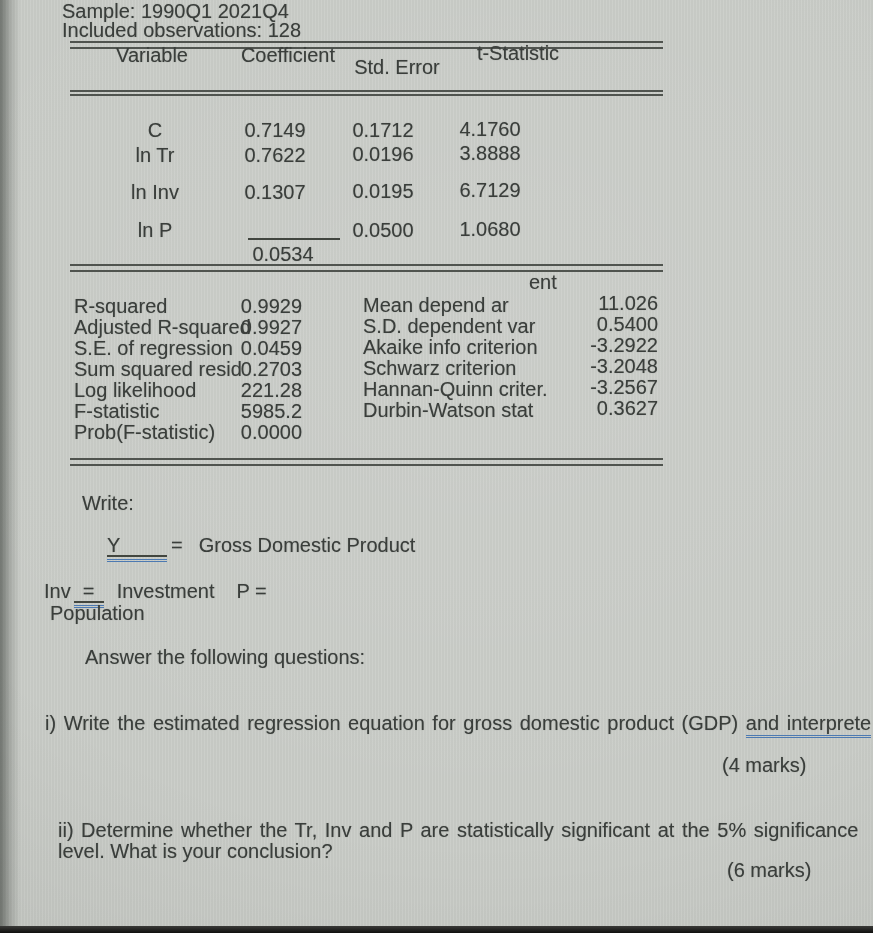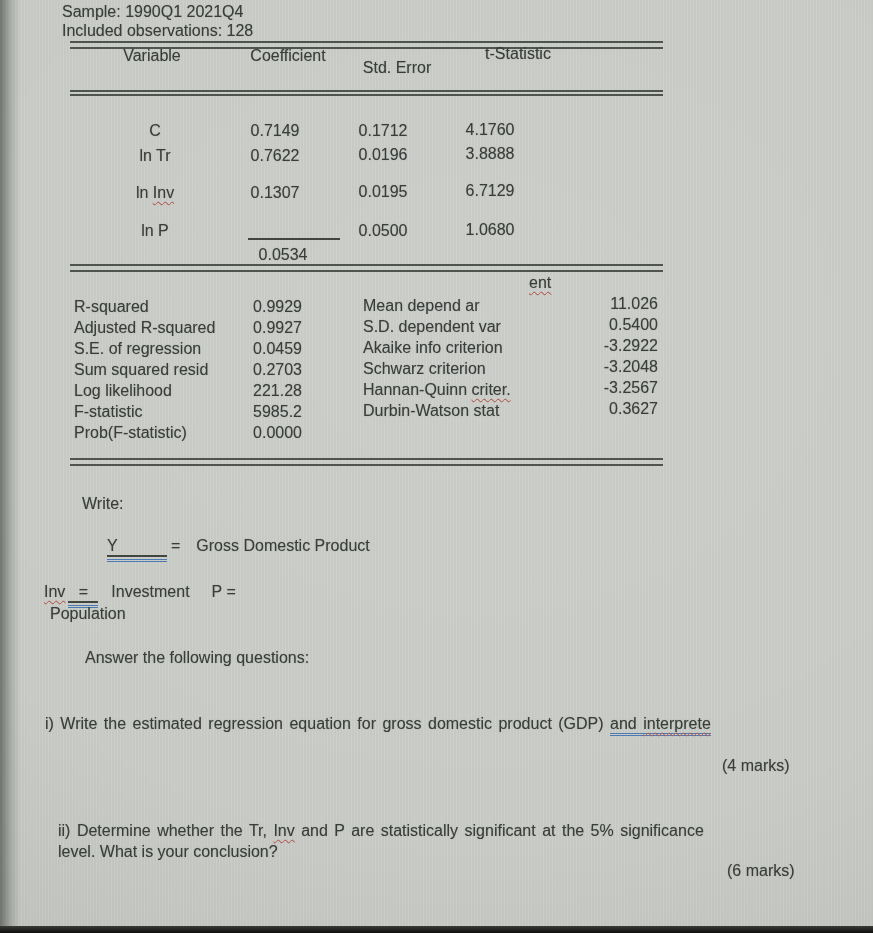--- a/index.html
+++ b/index.html
@@ -1,35 +1,34 @@
 <!DOCTYPE html>
 <html><head>
 <meta charset="utf-8">
 <style>
   html,body{margin:0;padding:0;background:#9a9e99;}
   .page{
     position:relative;
     width:873px;height:933px;
     overflow:hidden;
     font-family:"Liberation Sans","DejaVu Sans",sans-serif;
-    font-size:16px;line-height:19px;
+    font-size:20px;line-height:19px;
     color:#3a3e3b;
     background-color:#c9ccc7;
     background-image:
       repeating-linear-gradient(90deg, rgba(255,255,255,0.05) 0 1px, rgba(0,0,0,0.018) 1px 3px),
       radial-gradient(130% 100% at 55% 35%, rgba(255,255,255,0.07) 0%, rgba(0,0,0,0) 55%, rgba(0,0,0,0.08) 100%);
   }
   .txt{position:absolute;white-space:nowrap;text-shadow:0 0 1px rgba(58,62,59,0.38);}
   .ctr{text-align:center;}
   .rt{text-align:right;}
   .dbl-rule{position:absolute;height:8px;border-top:2px solid #50544f;border-bottom:2px solid #50544f;box-sizing:border-box;}
   .dbl-rule.tight{height:6px;}
   .ansline{position:absolute;height:2px;background:#41453f;}
   .squig{
-    text-decoration:underline;
     text-decoration-style:wavy;
     text-decoration-color:#c05a52;
     text-decoration-thickness:1.2px;
     text-underline-offset:3px;
   }
   .blue-dbl{border-bottom:3px double #4d7ab2;padding-bottom:1px;}
   .blank-wrap{display:inline-block;border-bottom:3px double #4d7ab2;padding-bottom:2px;}
   .blank-inner{display:inline-block;width:60px;border-bottom:2px solid #42463f;}
   .blank-inner.sm{width:30px;text-align:center;}
   .eq{margin-left:4px;}

